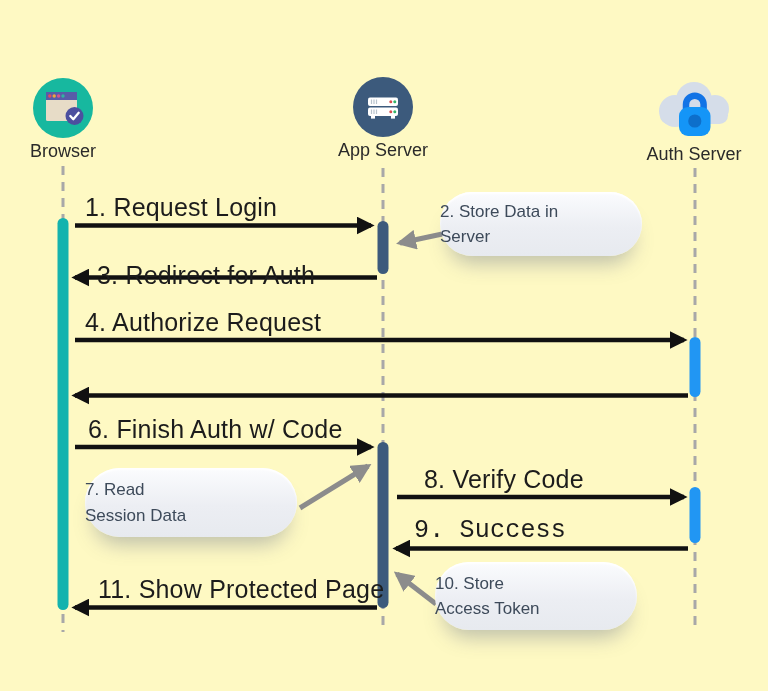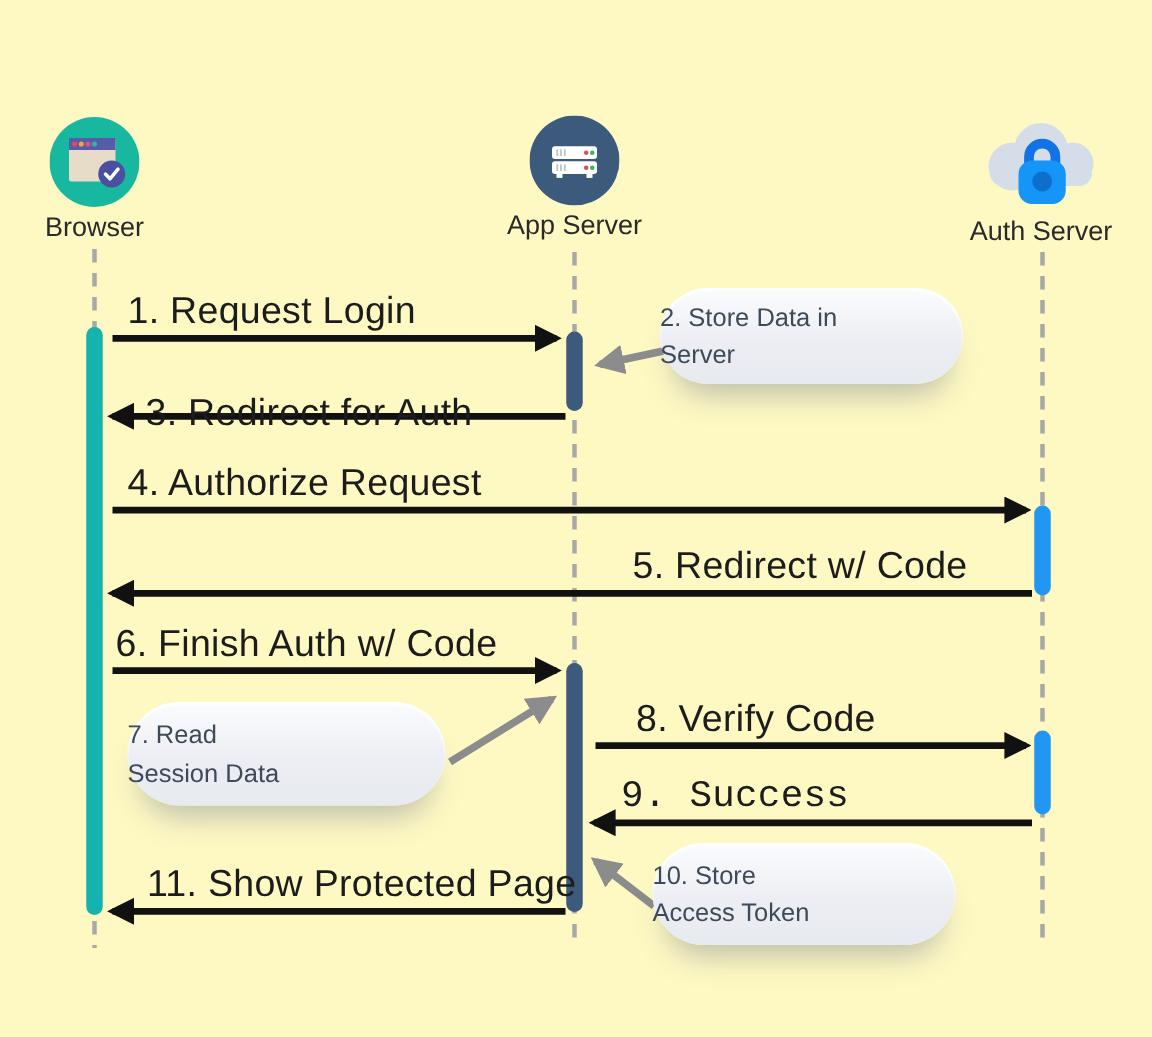--- a/index.html
+++ b/index.html
@@ -113,22 +113,21 @@
       <circle cx="41.8" cy="34.8" r="1.5" fill="#35b56a"></circle>
       <rect x="18" y="39" width="4" height="2.6" fill="#ffffff"></rect>
       <rect x="38" y="39" width="4" height="2.6" fill="#ffffff"></rect>
     </svg>
     <div class="actor-label">App Server</div>
   </div>
 
   <div class="msg-label" style="left:85px;top:193px;">1. Request Login</div>
   <div class="msg-label" style="left:85px;top:261px;margin-left:12px;">3. Redirect for Auth</div>
   <div class="msg-label" style="left:85px;top:308px;">4. Authorize Request</div>
-  <div class="msg-label" style="right:123px;top:363px;">5. Redirect w/ Code</div>
-  <div class="msg-label" style="left:77px;top:415px;">6. Finish Auth w/ Code</div>
+  <div class="msg-label" style="left:88px;top:415px;">6. Finish Auth w/ Code</div>
   <div class="msg-label" style="left:424px;top:465px;">8. Verify Code</div>
   <div class="msg-label" style="left:414px;top:516px;font-family:Liberation Mono, monospace;">9. Success</div>
   <div class="msg-label" style="left:68px;top:575px;margin-left:30px;">11. Show Protected Page</div>
 
   <div class="note" style="left:440px;top:192px;width:202px;height:64px;">
     <span>2. Store Data in</span>
     <span>Server</span>
   </div>
   <div class="note" style="left:85px;top:468px;width:212px;height:69px;">
     <span>7. Read</span>

